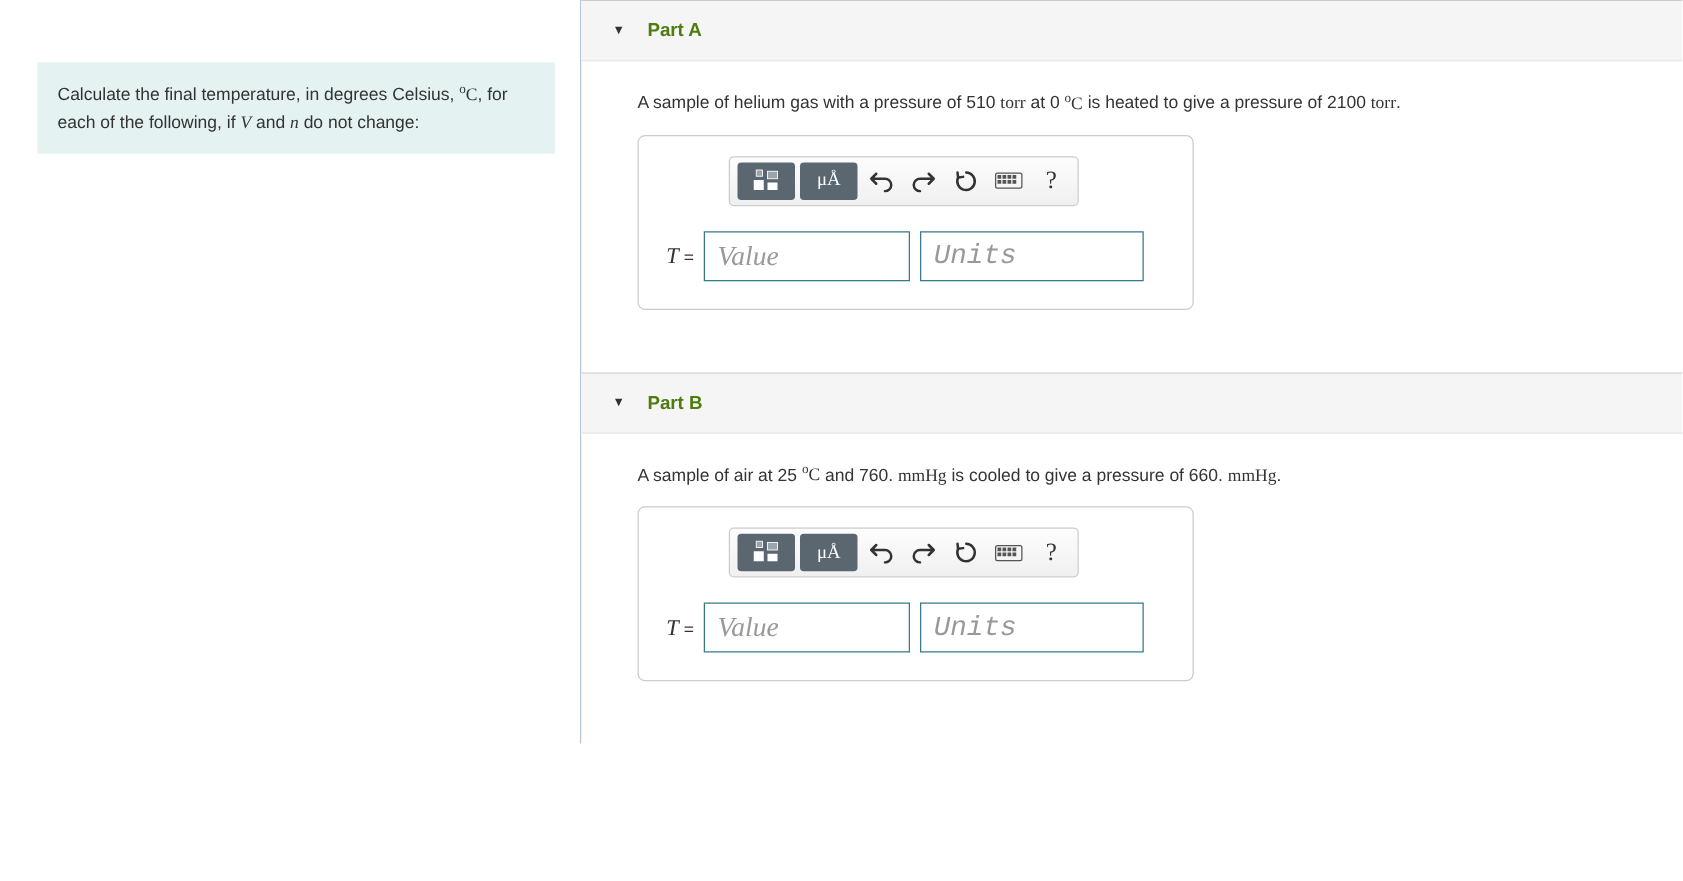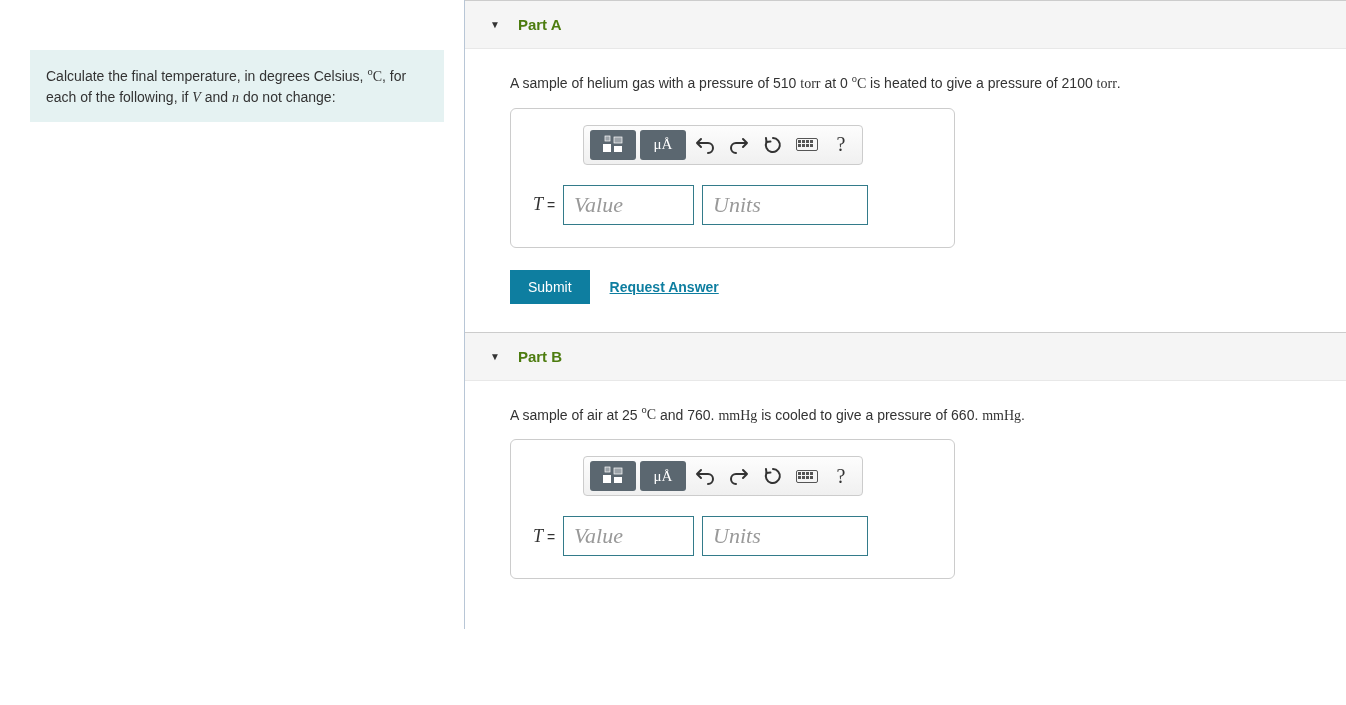--- a/index.html
+++ b/index.html
@@ -116,22 +116,22 @@
   .value-input, .units-input {
     border: 1px solid #337b8a;
     height: 40px;
     padding: 0 10px;
     font-family: "Times New Roman", serif;
     font-style: italic;
     font-size: 22px;
     color: #999;
     background: #fff;
   }
-  .value-input { width: 131px; font-style: italic; }
-  .units-input { width: 166px; }
+  .value-input { width: 165px; font-style: italic; }
+  .units-input { width: 179px; font-family: Liberation Mono, monospace; }
   .value-input::placeholder, .units-input::placeholder {
     color: #999;
     font-style: italic;
   }
   .action-row {
     display: flex;
     align-items: center;
     gap: 20px;
   }
   .submit-btn {
@@ -223,24 +223,20 @@
             </div>
             <div class="tb-btn help-q">?</div>
           </div>
           <div class="input-row">
             <span class="var-label"><span class="it">T</span><span class="eq"> = </span></span>
             <input class="value-input" placeholder="Value" style="">
             <input class="units-input" placeholder="Units" style="">
           </div>
         </div>
 
-        <div class="action-row">
-          <button class="submit-btn">Submit</button>
-          <a class="request-link">Request Answer</a>
-        </div>
       </div>
     </div>
 
     <div class="part-section">
       <div class="part-header">
         <span class="caret">▼</span>
         <span class="title">Part B</span>
       </div>
       <div class="part-body">
         <div class="question-text">

